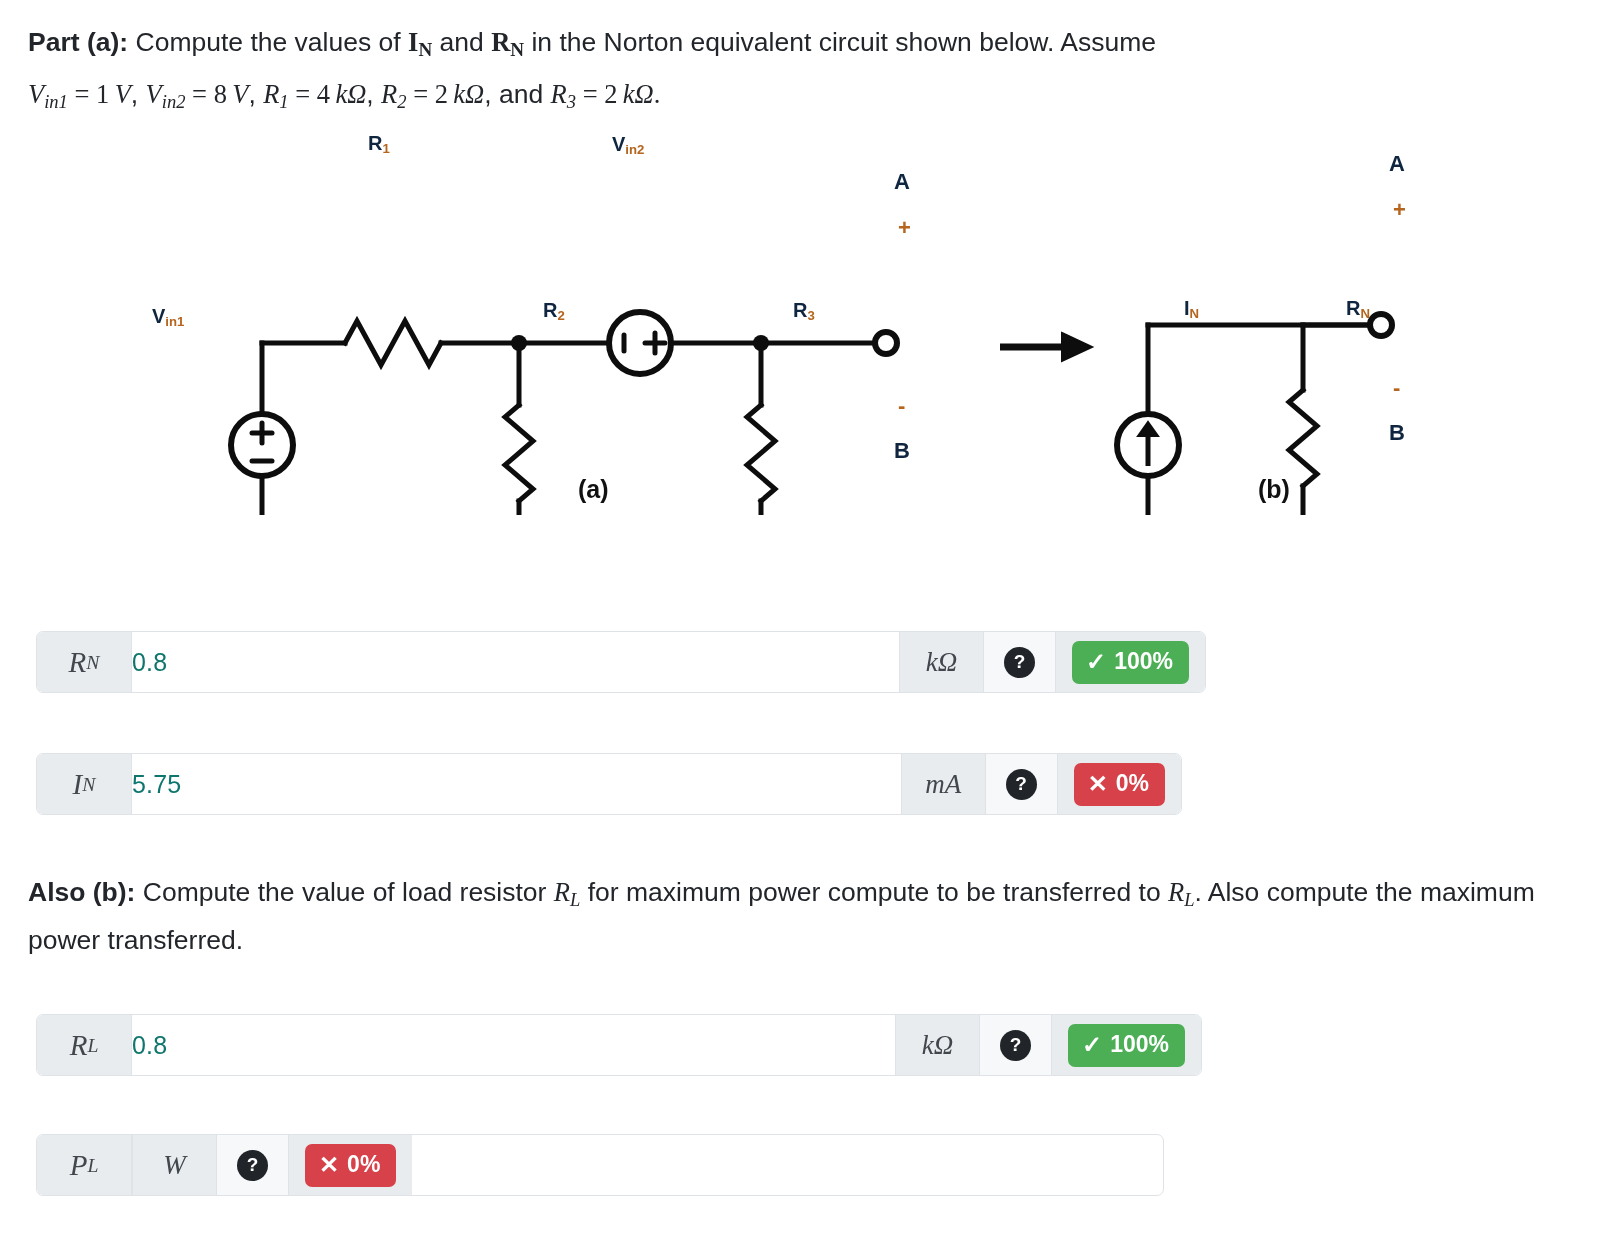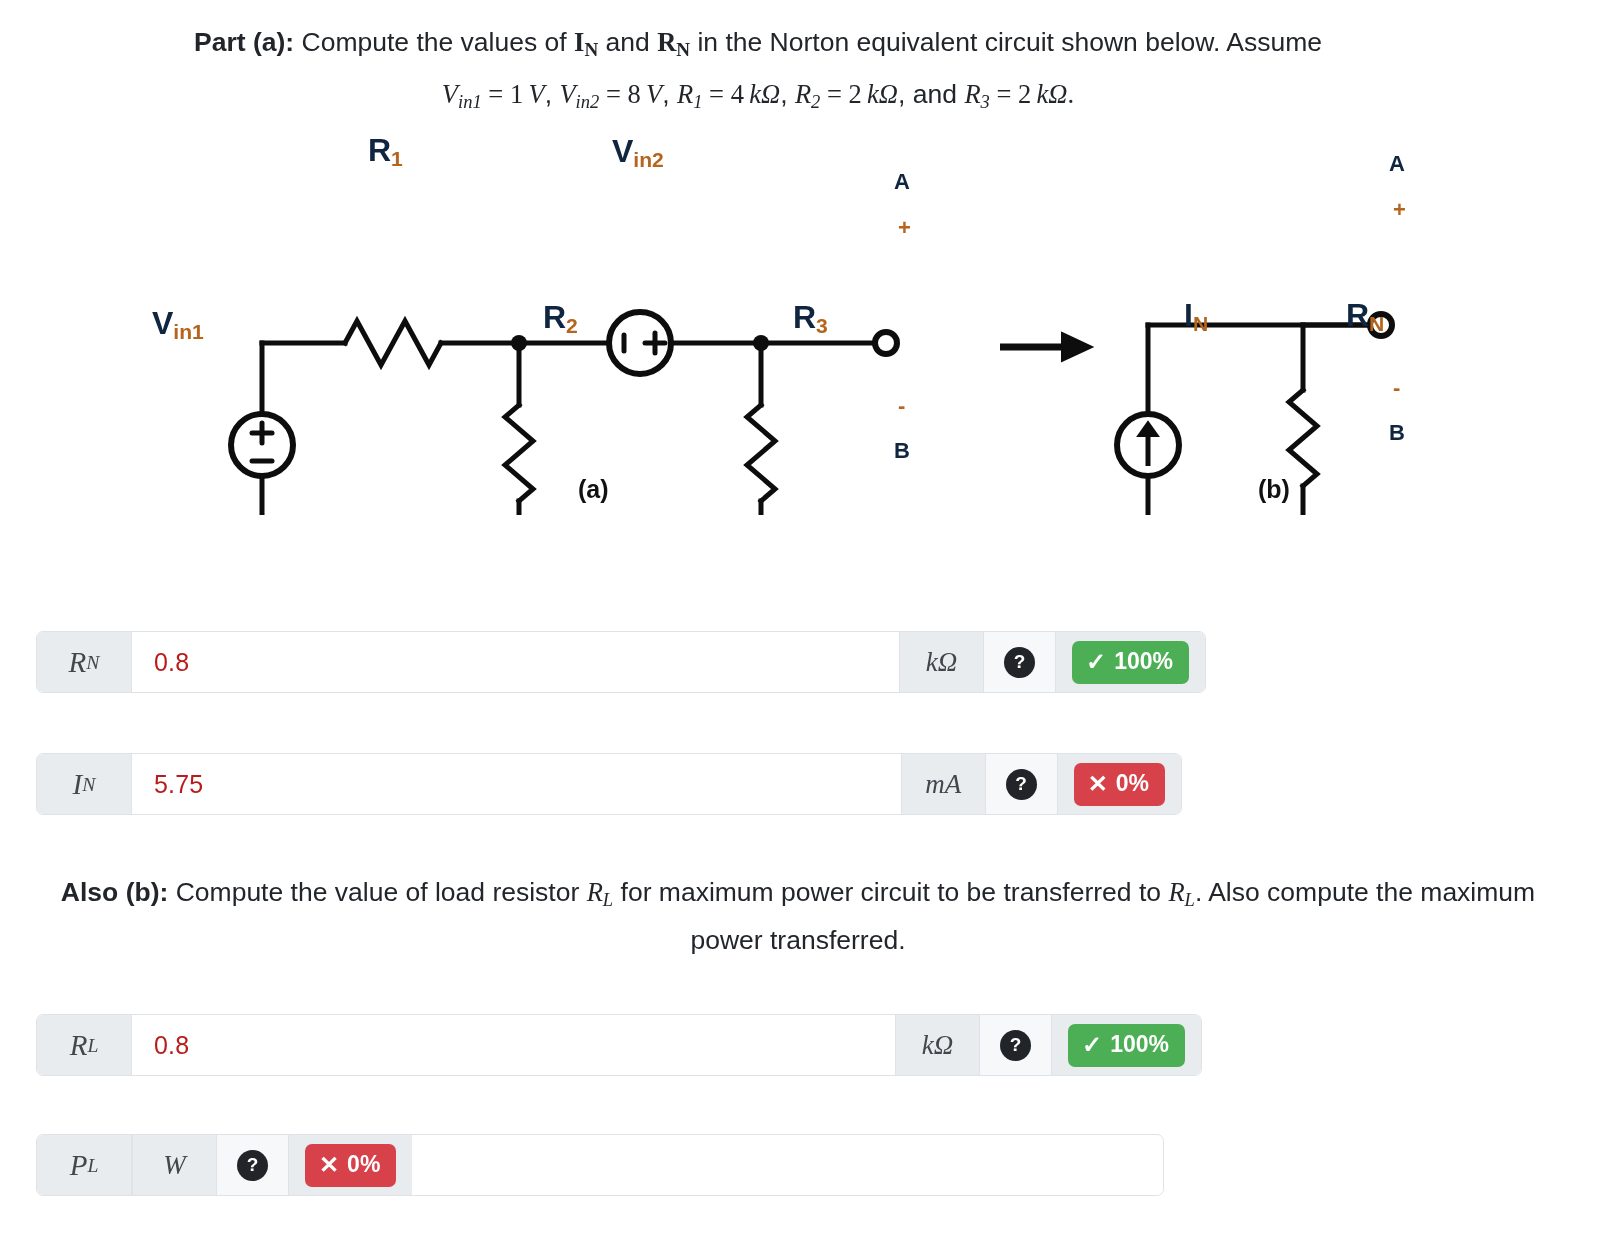--- a/index.html
+++ b/index.html
@@ -4,21 +4,21 @@
 <style>
   * { box-sizing: border-box; }
   html, body { margin:0; padding:0; }
   body {
     width:1600px; height:1260px;
     background:#ffffff;
     font-family:"Liberation Sans", sans-serif;
     color:#2b3137;
     overflow:hidden;
   }
-  .page { position:relative; width:1464px; height:1260px;text-align:center; }
+  .page { position:relative; width:1464px; height:1260px; }
 
   
   .prompt { position:absolute; font-size:26.5px; line-height:40px; color:#22262b; }
   .prompt b { font-weight:700; }
   .mathit { font-family:"Liberation Serif", serif; font-style:italic; }
   .mathup { font-family:"Liberation Serif", serif; font-style:normal; }
   .mathbf { font-family:"Liberation Serif", serif; font-weight:700; font-style:normal; }
   sub { font-size:0.7em; vertical-align:-0.28em; font-style:italic; }
   .sub-up { font-size:0.72em; vertical-align:-0.28em; font-style:normal; }
 
@@ -26,21 +26,21 @@
   #prompt-b { left:28px; top:872px; width:1540px; }
 
   .eqline { display:block; margin-top:4px; }
 
   
   #figure { position:absolute; left:0; top:125px; width:1600px; height:390px; }
   .cap { position:absolute; font-size:25px; font-weight:700; color:#111; }
   #cap-a { left:578px; top:350px; }
   #cap-b { left:1258px; top:350px; }
 
-  .clabel { position:absolute; font-weight:700; color:#10253f; font-size:32px; letter-spacing:0px; }
+  .clabel { position:absolute; font-weight:700; color:#10253f; font-size:20px; letter-spacing:0px; }
   .clabel .s { font-size:0.66em; vertical-align:-0.25em; color:#b5651d; font-weight:700;}
   .clabel .v { color:#10253f; }
   .term { position:absolute; font-weight:700; color:#10253f; font-size:22px; }
   .sign { position:absolute; font-weight:700; color:#b5651d; font-size:22px; }
 
   
   .row {
     position:absolute; height:62px;
     border:1px solid #dfe3e8; border-radius:7px;
     background:#fff; display:flex; align-items:stretch;
@@ -48,22 +48,22 @@
   }
   .cell-label {
     width:95px; background:#e9ecef; border-right:1px solid #dfe3e8;
     display:flex; align-items:center; justify-content:center;
     font-family:"Liberation Serif", serif; font-style:italic;
     font-size:29px; color:#41474d;
   }
   .cell-label .s { font-size:0.68em; vertical-align:-0.25em; font-style:italic; }
   .cell-input {
     flex:1 1 auto; background:#ffffff;
-    display:flex; align-items:center; padding-left:22px;
-    font-size:25px; color:#b91c1c; letter-spacing:0.2px;
+    display:flex; align-items:center; 
+    font-size:25px; color:#0f766e; letter-spacing:0.2px;
   }
   .cell-unit {
     width:84px; background:#e9ecef; border-left:1px solid #dfe3e8;
     display:flex; align-items:center; justify-content:center;
     font-family:"Liberation Serif", serif; font-style:italic;
     font-size:27px; color:#41474d;
   }
   .cell-help {
     width:72px; background:#f7f8f9; border-left:1px solid #dfe3e8;
     display:flex; align-items:center; justify-content:center;
@@ -256,21 +256,21 @@
           <span class="gl">✕</span>
           <span>0%</span>
         </span>
     </div>
   </div>
 
   <div class="prompt" id="prompt-b">
     <b>Also (b):</b>
     <span>Compute the value of load resistor</span>
     <span class="mathit"><span>R</span><sub>L</sub></span>
-    <span>for maximum power circuit to be transferred to</span>
+    <span>for maximum power compute to be transferred to</span>
     <span class="mathit"><span>R</span><sub>L</sub></span><span>. Also compute the maximum power transferred.</span>
   </div>
 
   <div class="row" id="row-rl">
     <div class="cell-label">
         <span>R</span>
         <span class="s">L</span>
       </div>
     <div class="cell-input">0.8</div>
     <div class="cell-unit">kΩ</div>

